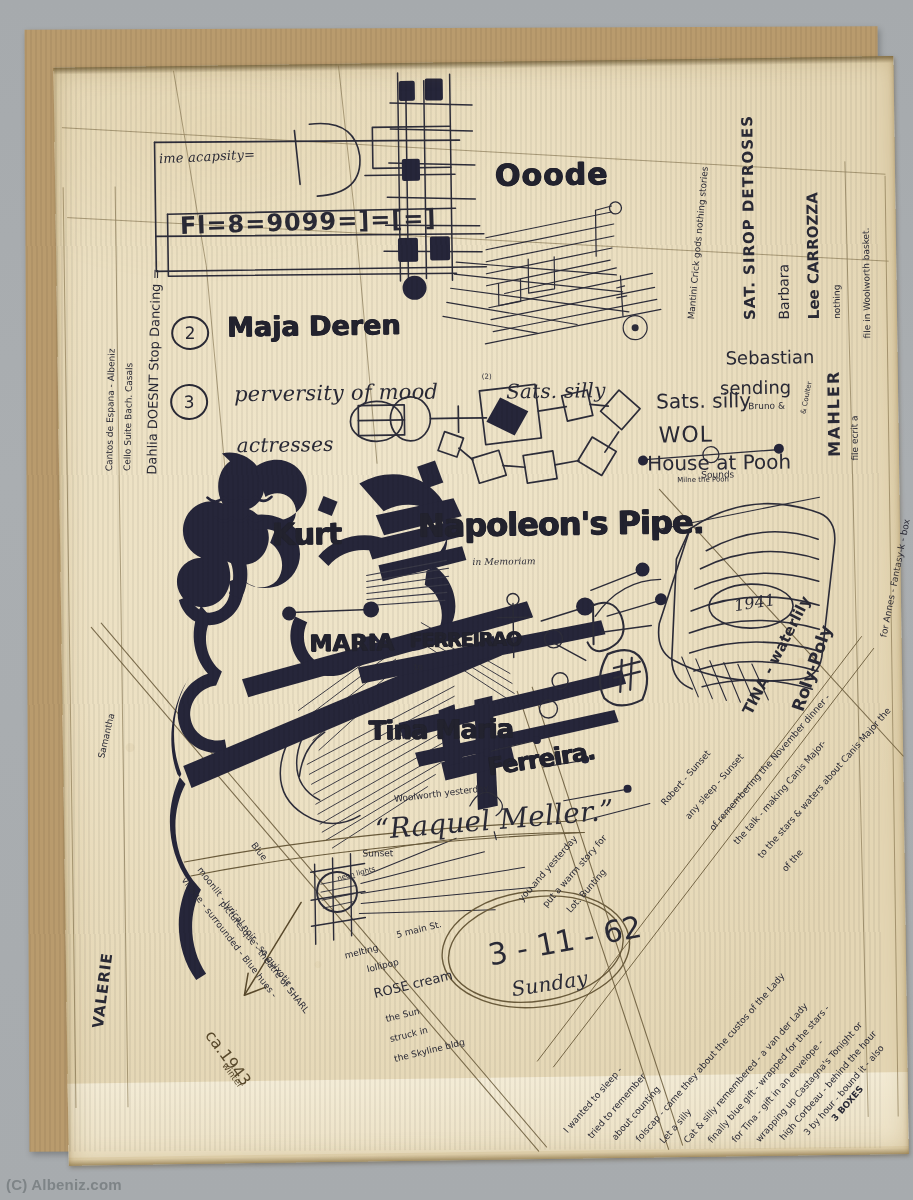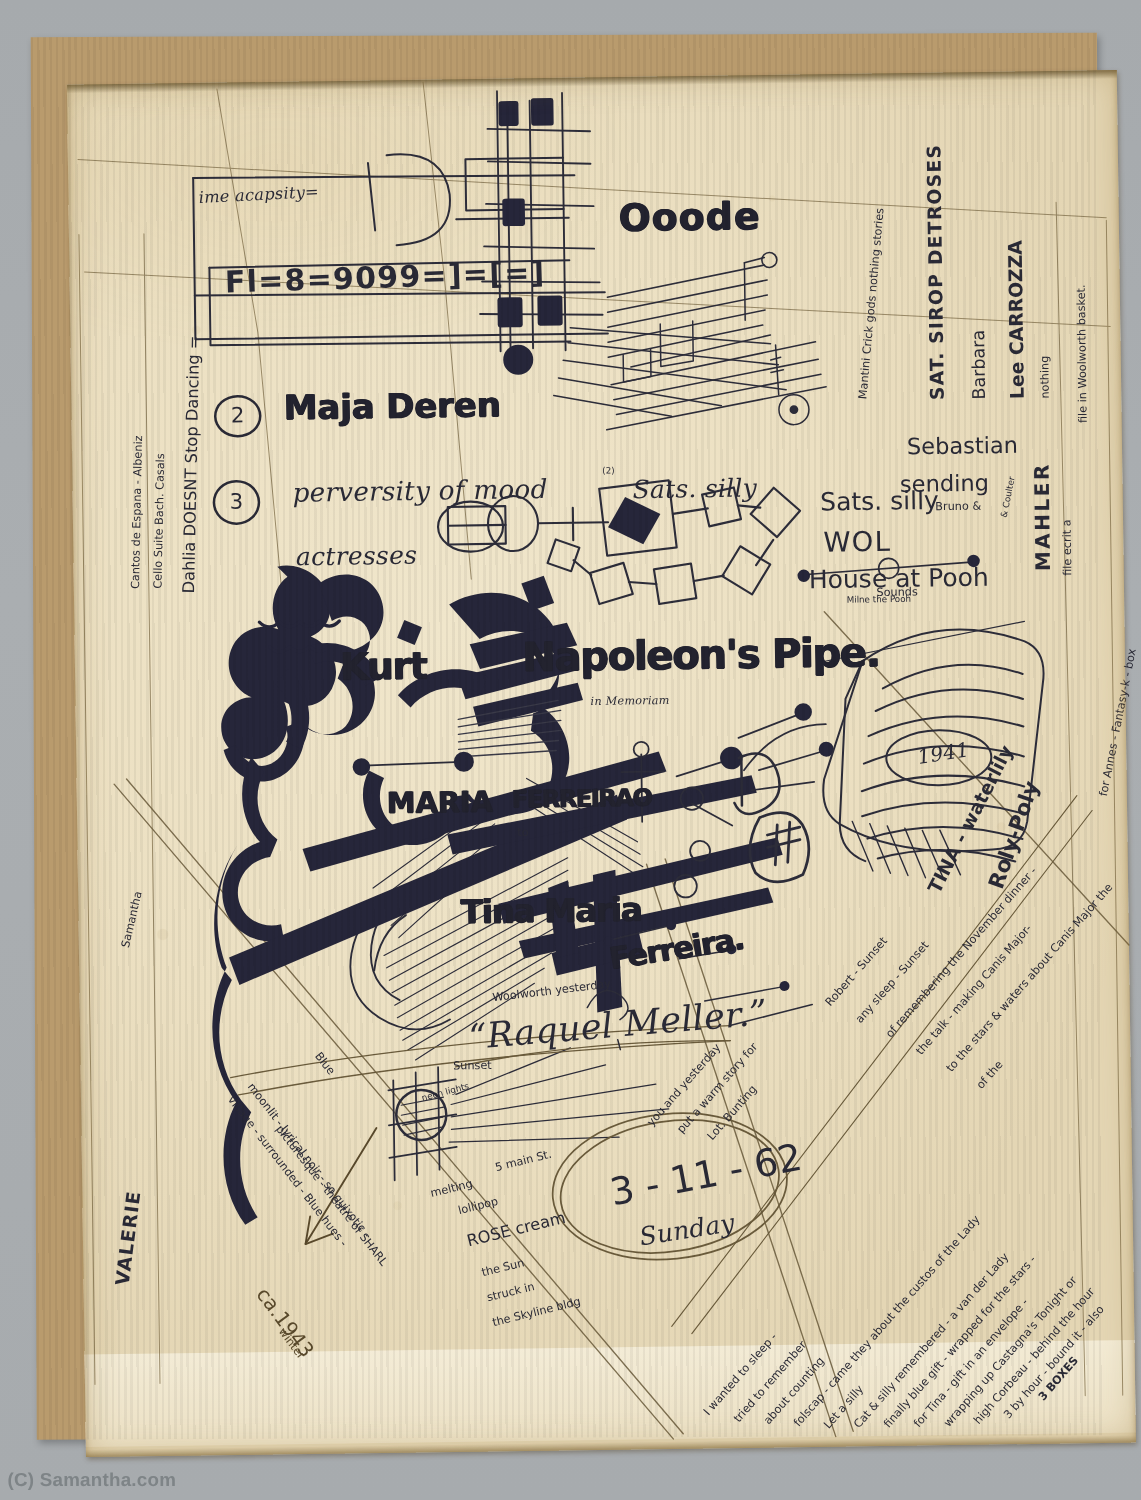--- a/index.html
+++ b/index.html
@@ -515,13 +515,13 @@
       <div class="hw sm" style="left:668px;top:782px;transform:rotate(-48deg);transform-origin:left top;">the talk - making Canis Major-</div>
       <div class="hw sm" style="left:692px;top:796px;transform:rotate(-48deg);transform-origin:left top;">to the stars &amp; waters about Canis Major the</div>
       <div class="hw sm" style="left:716px;top:810px;transform:rotate(-48deg);transform-origin:left top;">of the</div>
 
     </div>
 
     <div class="edgeshade"></div>
   </div>
 </div>
 
-<div id="wm">(C) Samantha.com</div>
+<div id="wm">(C) Albeniz.com</div>
 
 </body></html>

